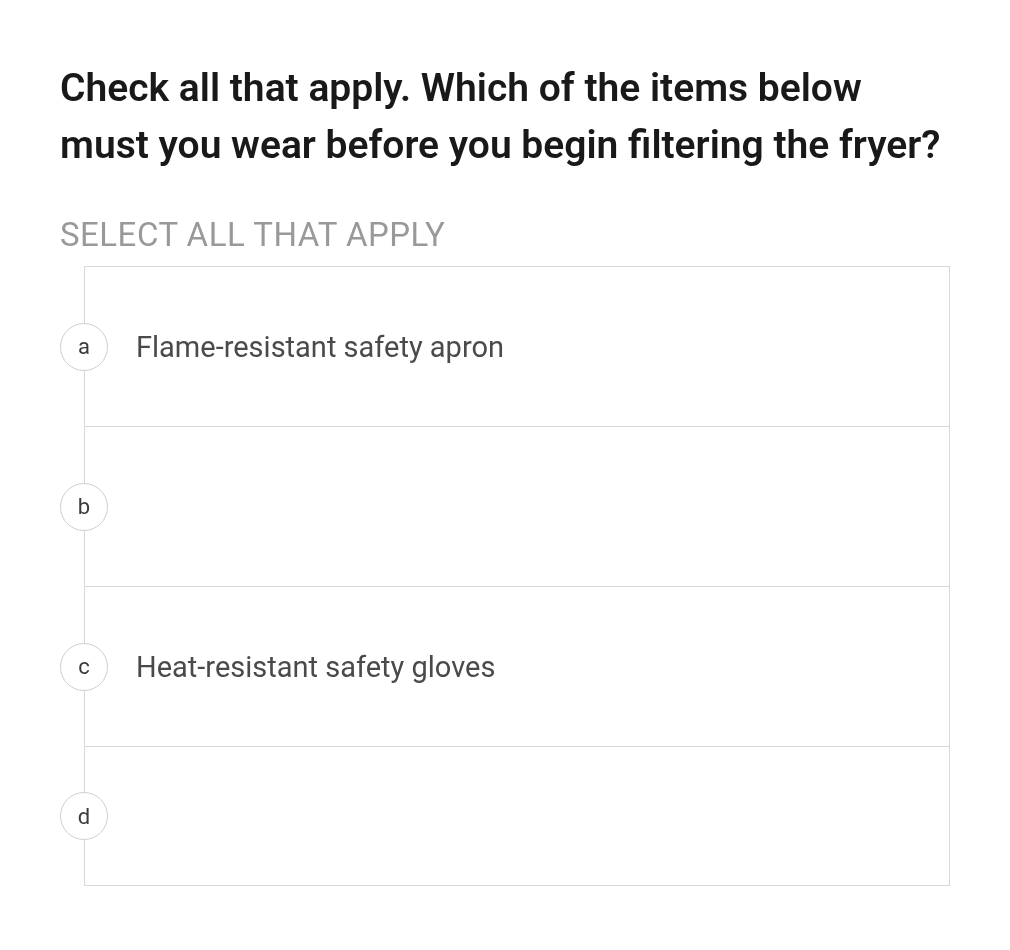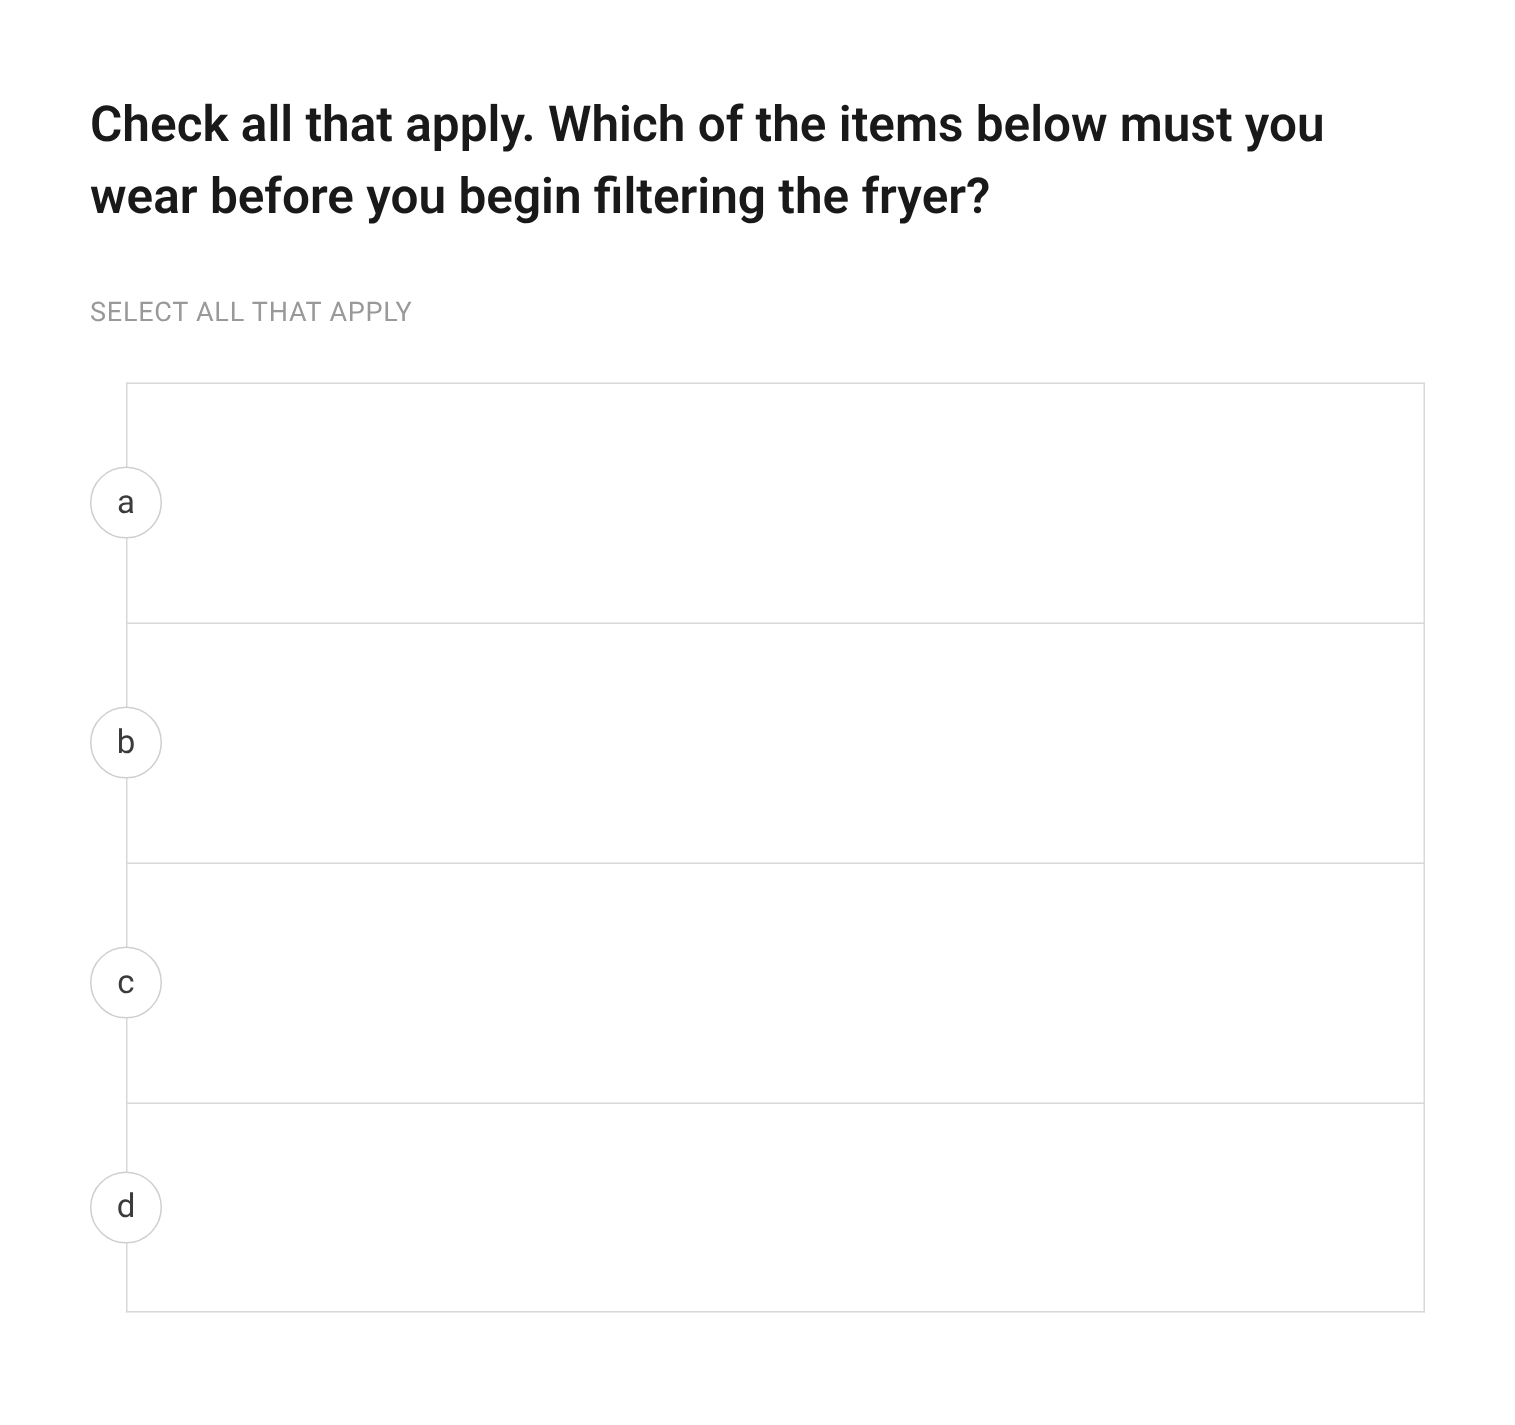--- a/index.html
+++ b/index.html
@@ -8,32 +8,32 @@
       box-sizing: border-box;
     }
     body {
       font-family: -apple-system, BlinkMacSystemFont, 'Segoe UI', Roboto, Helvetica, Arial, sans-serif;
       background: #ffffff;
       width: 1010px;
       height: 950px;
       padding: 60px 60px 0 60px;
     }
     .question-text {
-      font-size: 33px;
+      font-size: 39px;
       font-weight: 600;
       color: #191919;
       line-height: 1.45;
       margin-bottom: 42px;
     }
     .instruction {
-      font-size: 18px;
+      font-size: 33px;
       font-weight: 400;
       color: #999999;
       letter-spacing: 0.5px;
-      margin-bottom: 36px;
+      margin-bottom: 12px;
     }
     .options-container {
       position: relative;
       margin-left: 24px;
     }
     .vertical-line {
       position: absolute;
       left: 0;
       top: 0;
       bottom: 0;
@@ -80,26 +80,28 @@
 
 <div class="question-text">Check all that apply. Which of the items below must you wear before you begin filtering the fryer?</div>
 
 <div class="instruction">SELECT ALL THAT APPLY</div>
 
 <div class="options-container">
   <div class="vertical-line"></div>
 
   <div class="option-row">
     <div class="option-letter-badge">a</div>
+    <div class="option-label">Flame-resistant safety apron</div>
   </div>
 
   <div class="option-row">
     <div class="option-letter-badge">b</div>
   </div>
 
   <div class="option-row">
     <div class="option-letter-badge">c</div>
+    <div class="option-label">Heat-resistant safety gloves</div>
   </div>
 
   <div class="option-row">
     <div class="option-letter-badge">d</div>
   </div>
 </div>
 
 </body></html>

